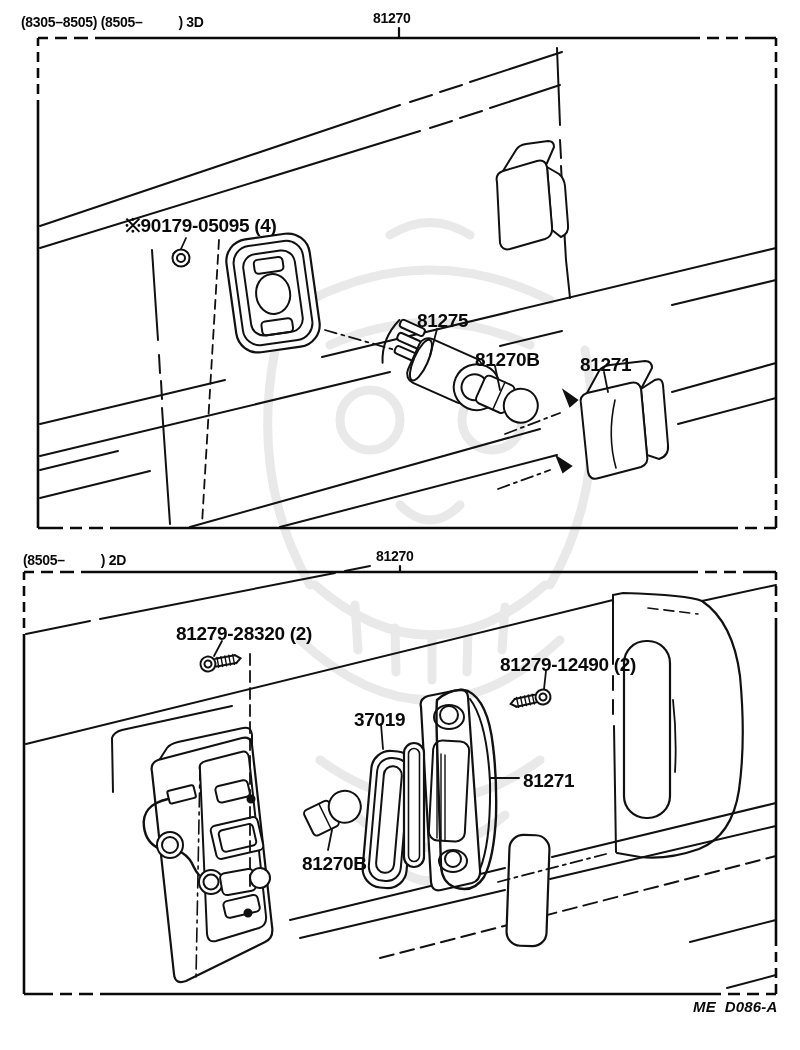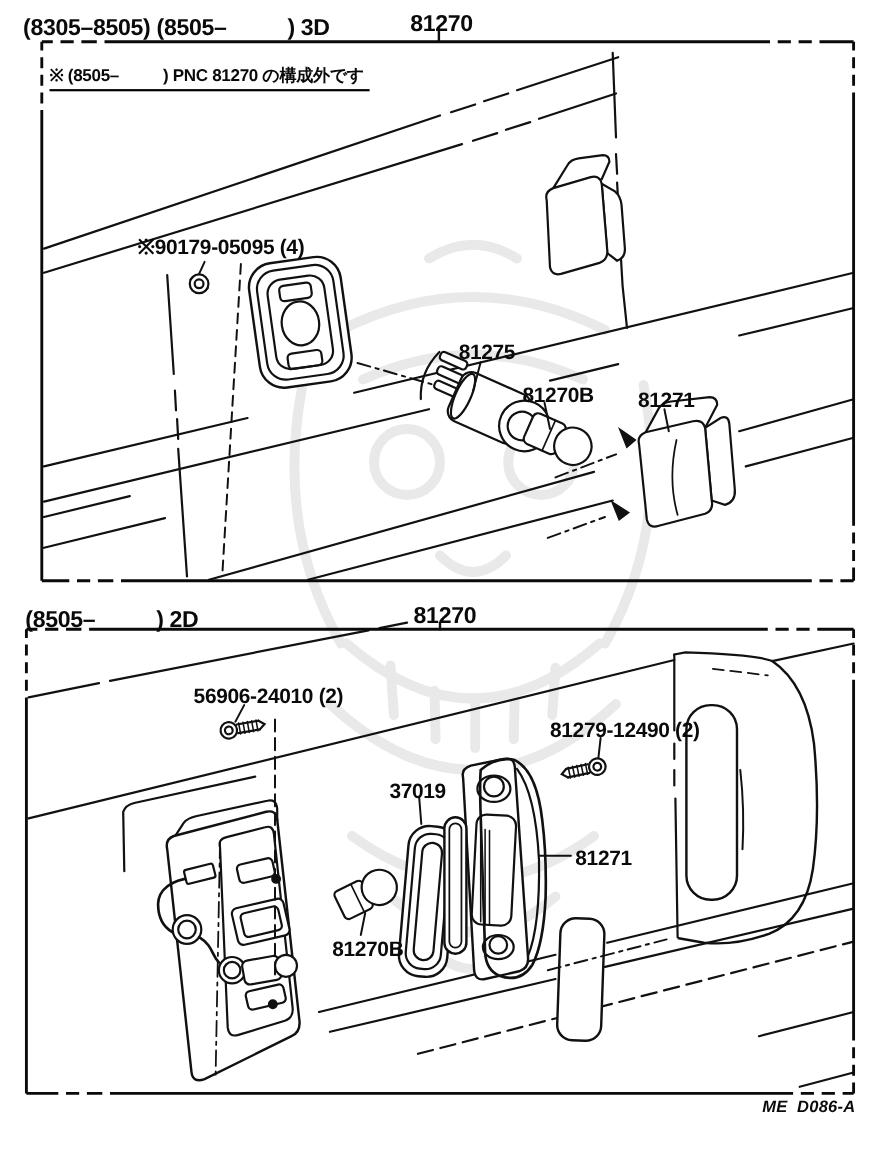--- a/index.html
+++ b/index.html
@@ -1,21 +1,21 @@
 <!DOCTYPE html>
 <html><head>
 <meta charset="utf-8">
 <style>
   html,body{margin:0;padding:0;background:#fff;}
   #stage{position:relative;width:800px;height:1050px;background:#ffffff;overflow:hidden;
          font-family:"Liberation Sans",sans-serif;}
   #art{position:absolute;left:0;top:0;width:800px;height:1050px;}
   .lbl{position:absolute;font-weight:bold;font-size:19px;line-height:1;color:#0a0a0a;
        letter-spacing:-0.3px;white-space:pre;z-index:3;}
-  .hdr{font-size:21px;}
+  .hdr{font-size:14px;}
   .note{font-size:15.5px;border-bottom:2.5px solid #000;padding:0 5px 3px 0;}
   .code{font-size:15px;letter-spacing:0.2px;font-style:italic;}
 </style>
 </head>
 <body>
 
 <div id="stage">
 
   <svg id="art" viewBox="0 0 800 1050" xmlns="http://www.w3.org/2000/svg">
 
@@ -231,35 +231,34 @@
       <path d="M776,572 v8 m0,6 v10 m0,6 v10 m0,6 V946 m0,6 v10 m0,6 v10 m0,6 V994"></path>
       <path d="M776,994 h-10 m-7,0 h-12 m-7,0 h-12 m-7,0 H100 m-7,0 h-14 m-7,0 h-12 m-7,0 H24"></path>
       <path d="M24,572 v8 m0,6 v10 m0,6 v10 m0,6 v10 m0,6 V994"></path>
     </g>
   </svg>
 
   <div class="lbl hdr" style="left:21px;top:15px;">(8305–8505) (8505–          ) 3D</div>
 
   <div class="lbl hdr" style="left:373px;top:11px;">81270</div>
 
-  <div class="lbl note" style="left:45px;top:62px;">※ (8505–          ) PNC 81270 の構成外です</div>
 
   <div class="lbl" style="left:125px;top:216px;">※90179-05095 (4)</div>
 
   <div class="lbl" style="left:417px;top:311px;text-align:center;">81275</div>
 
   <div class="lbl" style="left:475px;top:350px;">81270B</div>
 
   <div class="lbl" style="left:580px;top:355px;">81271</div>
 
   <div class="lbl hdr" style="left:23px;top:553px;">(8505–          ) 2D</div>
 
   <div class="lbl hdr" style="left:376px;top:549px;">81270</div>
 
-  <div class="lbl" style="left:176px;top:624px;">56906-24010 (2)</div>
+  <div class="lbl" style="left:176px;top:624px;">81279-28320 (2)</div>
 
   <div class="lbl" style="left:500px;top:655px;">81279-12490 (2)</div>
 
   <div class="lbl" style="left:354px;top:710px;">37019</div>
 
   <div class="lbl" style="left:523px;top:771px;">81271</div>
 
   <div class="lbl" style="left:302px;top:854px;">81270B</div>
 
   <div class="lbl code" style="left:693px;top:999px;">ME  D086-A</div>

